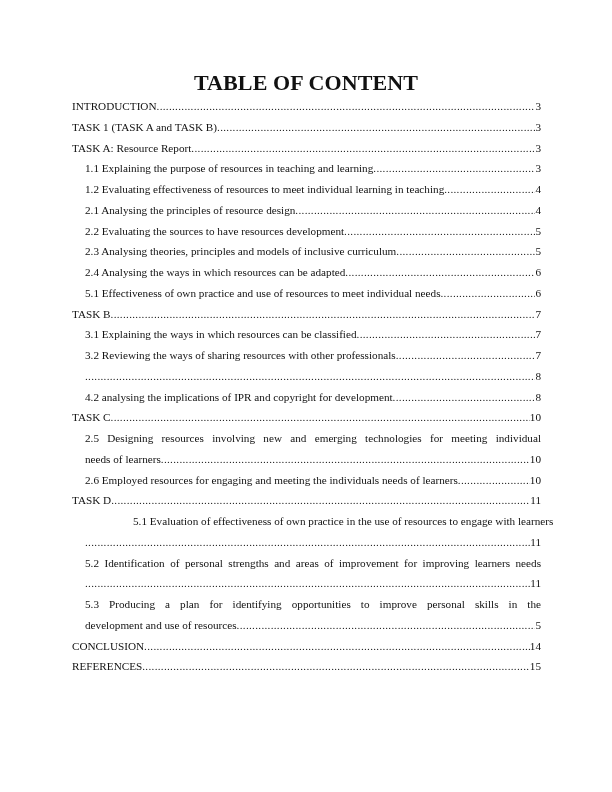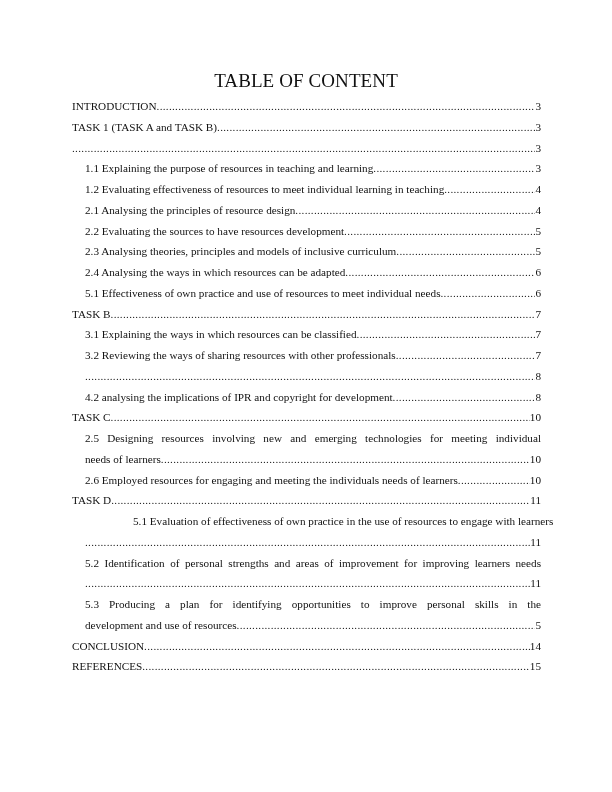--- a/index.html
+++ b/index.html
@@ -1,20 +1,20 @@
 <!DOCTYPE html>
 <html><head>
 <meta charset="utf-8">
 <style>
   html, body { margin: 0; padding: 0; background: #ffffff; }
   body { width: 612px; height: 792px; position: relative; overflow: hidden;
          font-family: "Liberation Serif", "DejaVu Serif", serif; color: #111; }
   .page { position: absolute; left: 0; top: 0; width: 612px; height: 792px; background: #fff; }
   .title { position: absolute; left: 0; width: 612px; top: 70px; text-align: center;
-           font-weight: normal; font-size: 19px; letter-spacing: 0.1px; }
+           font-weight: bold; font-size: 22px; letter-spacing: 0.1px; }
   .toc { position: absolute; left: 72px; top: 96px; width: 469px; }
   .entry { position: relative; font-size: 11.2px; line-height: 20.75px; height: 20.75px; }
   .entry.indent { padding-left: 13px; }
   .row { display: flex; align-items: baseline; white-space: nowrap; }
   .row .label { flex: 0 0 auto; }
   .row .leader { flex: 1 1 auto; overflow: hidden; white-space: nowrap; }
   .row .leader::after { content: "....................................................................................................................................................................................................................................................................................................................................................................................................................."; letter-spacing: 0.3px; }
   .row .page-num { flex: 0 0 auto; }
   .entry.wrap { height: auto; }
   .entry.wrap .first-line { text-align: justify; text-align-last: justify; white-space: nowrap; }
@@ -35,20 +35,21 @@
       </div>
     <div class="entry">
         <div class="row">
           <span class="label">TASK 1 (TASK A and TASK B)</span>
           <span class="leader"></span>
           <span class="page-num">3</span>
         </div>
       </div>
     <div class="entry">
         <div class="row">
+          <span class="label">TASK A: Resource Report </span>
           <span class="leader"></span>
           <span class="page-num">3</span>
         </div>
       </div>
     <div class="entry indent">
         <div class="row">
           <span class="label">1.1 Explaining the purpose of resources in teaching and learning</span>
           <span class="leader"></span>
           <span class="page-num">3</span>
         </div>

